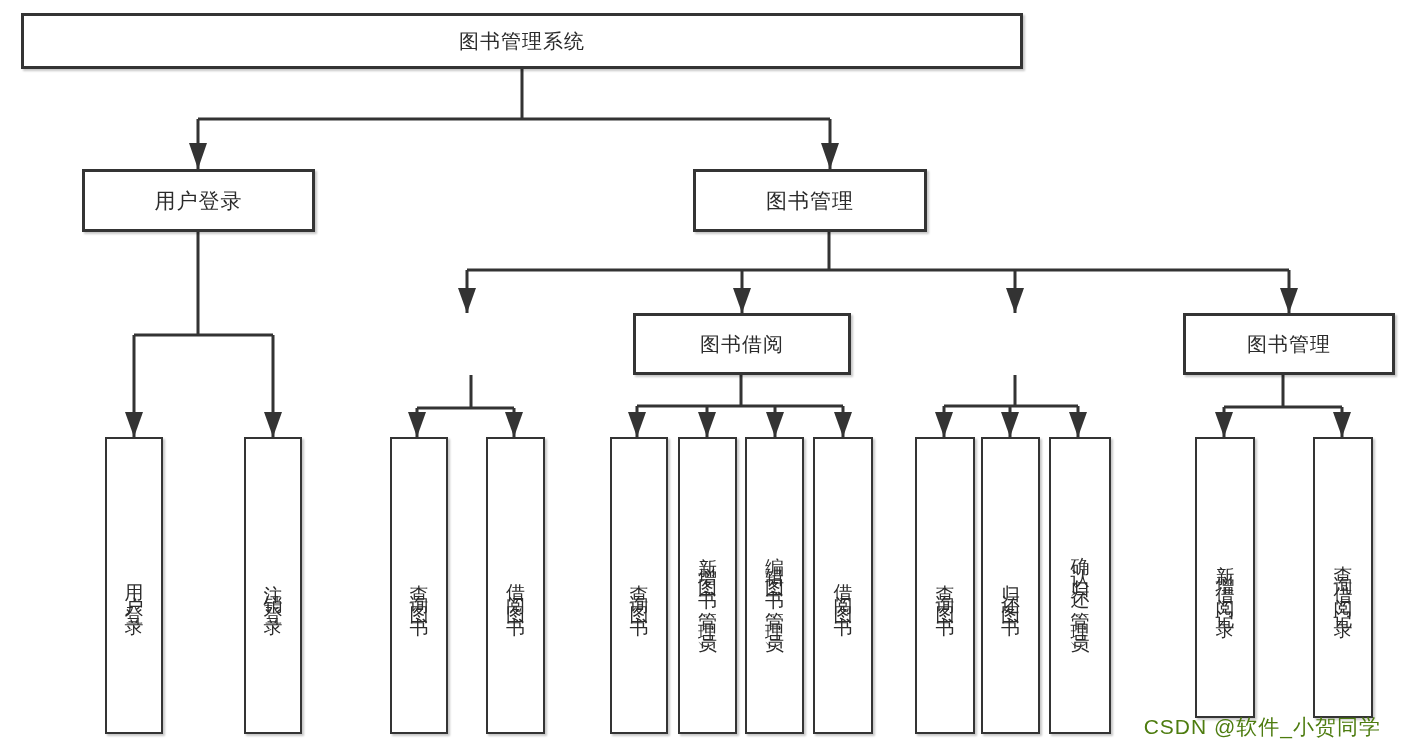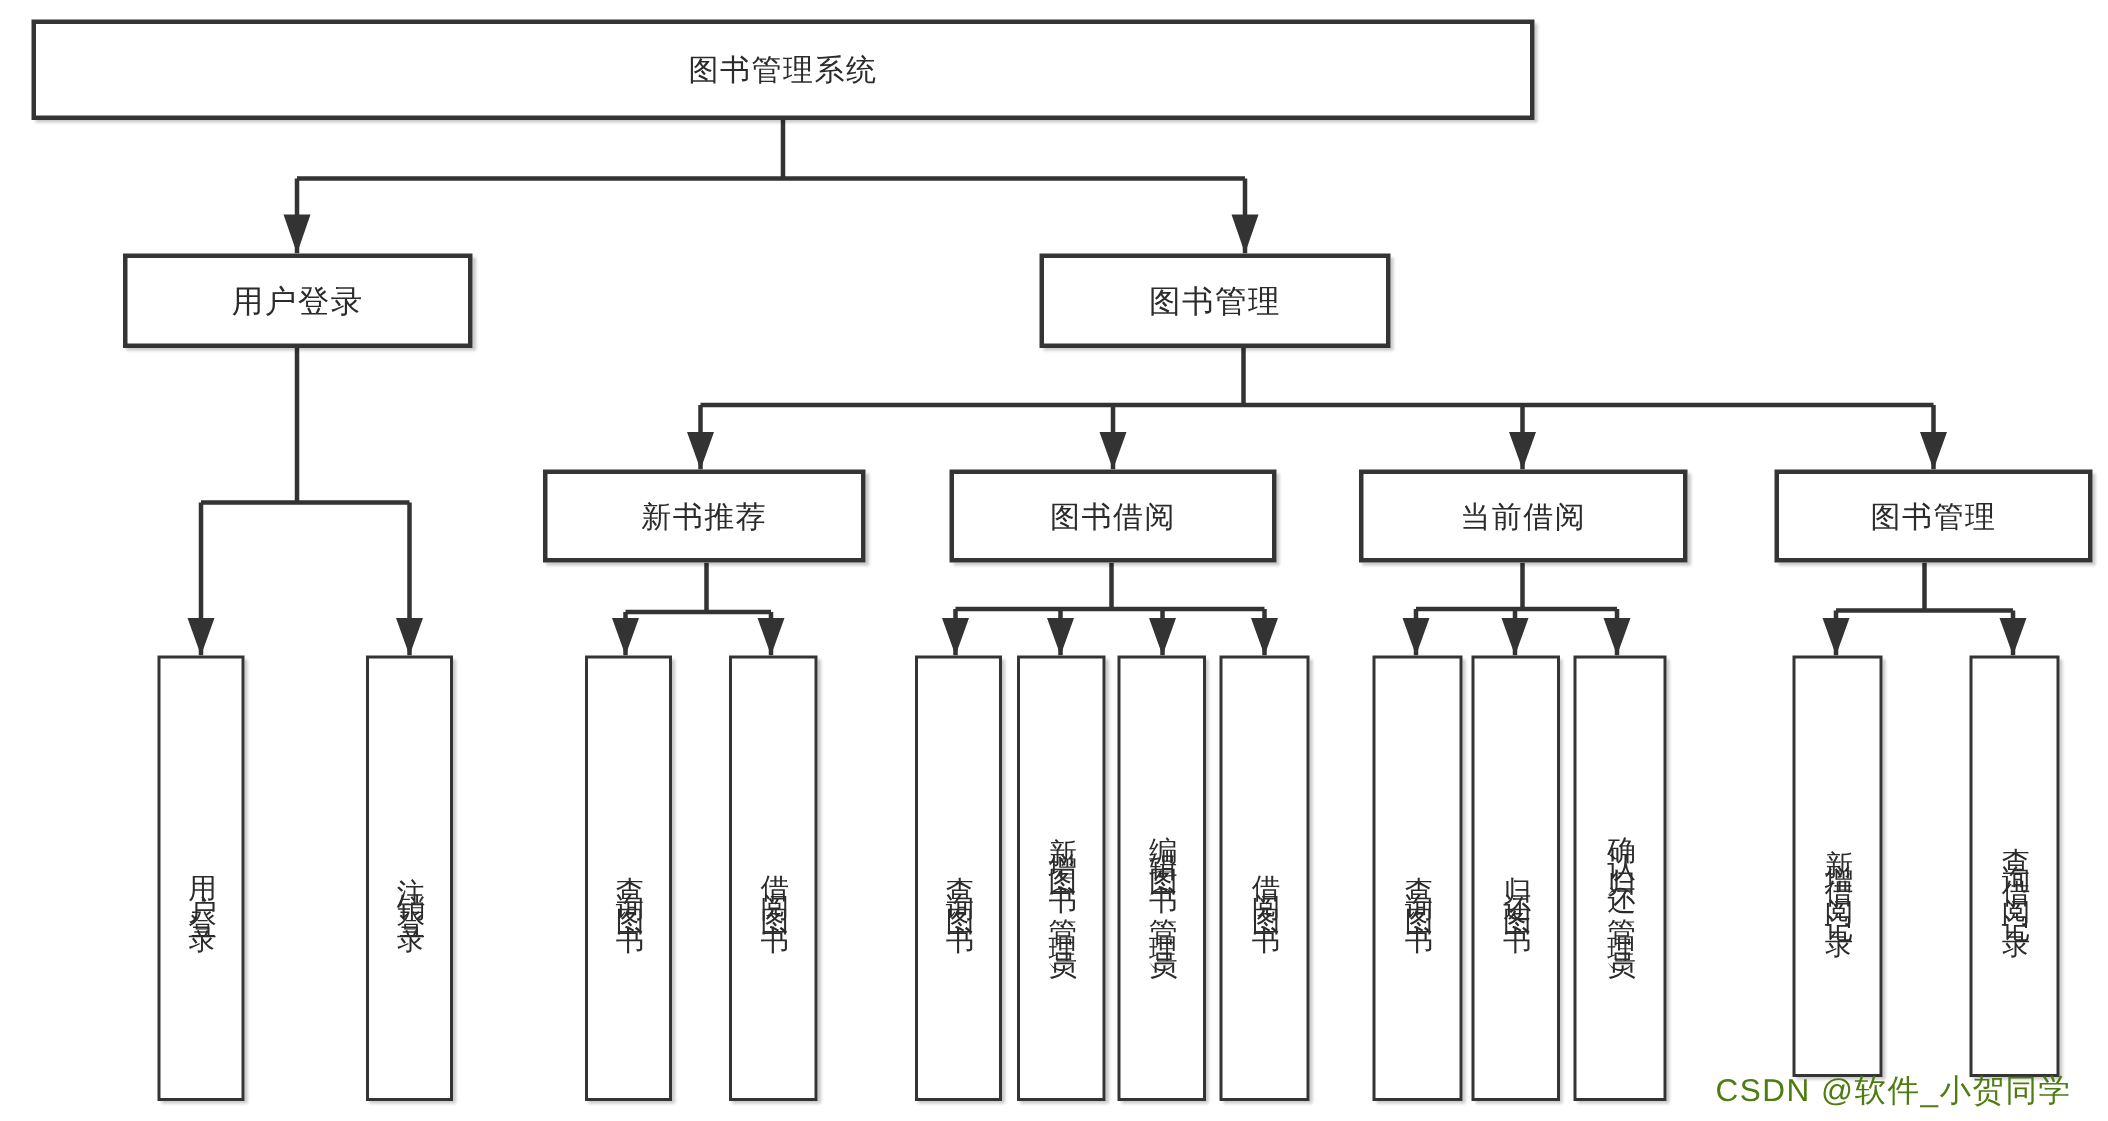--- a/index.html
+++ b/index.html
@@ -87,39 +87,33 @@
       <polygon points="766,412 784,412 775,437"></polygon>
       <polygon points="834,412 852,412 843,437"></polygon>
       <polygon points="935,412 953,412 944,437"></polygon>
       <polygon points="1001,412 1019,412 1010,437"></polygon>
       <polygon points="1069,412 1087,412 1078,437"></polygon>
       <polygon points="1215,412 1233,412 1224,437"></polygon>
       <polygon points="1333,412 1351,412 1342,437"></polygon>
     </g>
   </svg>
 
-  <div class="node root" style="left:21px;top:13px;width:1002px;height:67px;justify-content:center;">
+  <div class="node root" style="left:21px;top:13px;width:1002px;height:56px;justify-content:center;">
     <span>图书管理系统</span>
   </div>
 
   <div class="node lvl2" style="left:82px;top:169px;width:233px;height:63px;">
     <span>用户登录</span>
   </div>
   <div class="node lvl2" style="left:693px;top:169px;width:234px;height:63px;">
     <span>图书管理</span>
   </div>
 
-  <div class="node lvl3" style="left:362px;top:313px;width:215px;height:62px;">
-    <span>新书推荐</span>
-  </div>
   <div class="node lvl3" style="left:633px;top:313px;width:218px;height:62px;">
     <span>图书借阅</span>
-  </div>
-  <div class="node lvl3" style="left:906px;top:313px;width:219px;height:62px;">
-    <span>当前借阅</span>
   </div>
   <div class="node lvl3" style="left:1183px;top:313px;width:212px;height:62px;">
     <span>图书管理</span>
   </div>
 
   <div class="leaf" style="left:105px;top:437px;width:58px;height:297px;">
     <span>用户登录</span>
   </div>
   <div class="leaf" style="left:244px;top:437px;width:58px;height:297px;">
     <span>注销登录</span>

